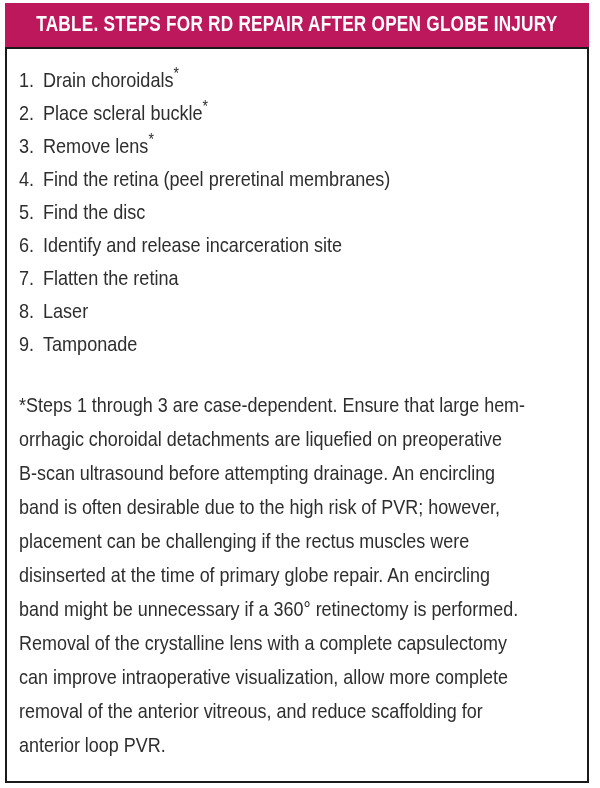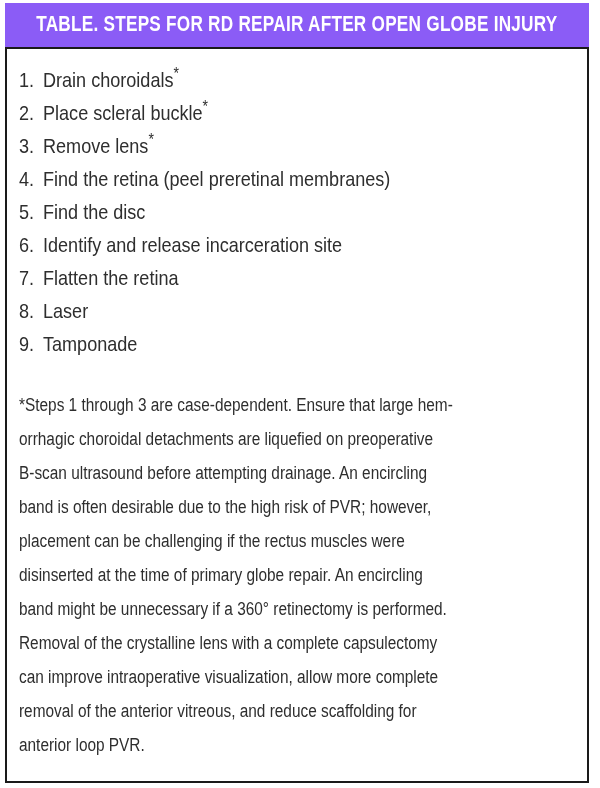--- a/index.html
+++ b/index.html
@@ -24,21 +24,21 @@
     box-sizing: border-box;
   }
 
   
   .table-header {
     position: absolute;
     left: 0;
     top: 0;
     width: 584px;
     height: 44px;
-    background: #8b5cf6;
+    background: #be185d;
     box-sizing: border-box;
     display: flex;
     align-items: center;
     justify-content: center;
     overflow: hidden;
   }
   .table-header-title {
     color: #ffffff;
     font-size: 21.5px;
     line-height: 1;
@@ -97,21 +97,21 @@
   .step-text .asterisk {
     font-size: 0.78em;
     vertical-align: super;
     line-height: 0;
   }
 
   
   .footnote {
     margin-top: 28px;
     color: #2e2e2e;
-    font-size: 18px;
+    font-size: 21px;
     line-height: 34px;
   }
   .footnote-line {
     white-space: nowrap;
     transform: scaleX(0.855);
     transform-origin: left center;
   }
 </style>
 </head>
 <body>

